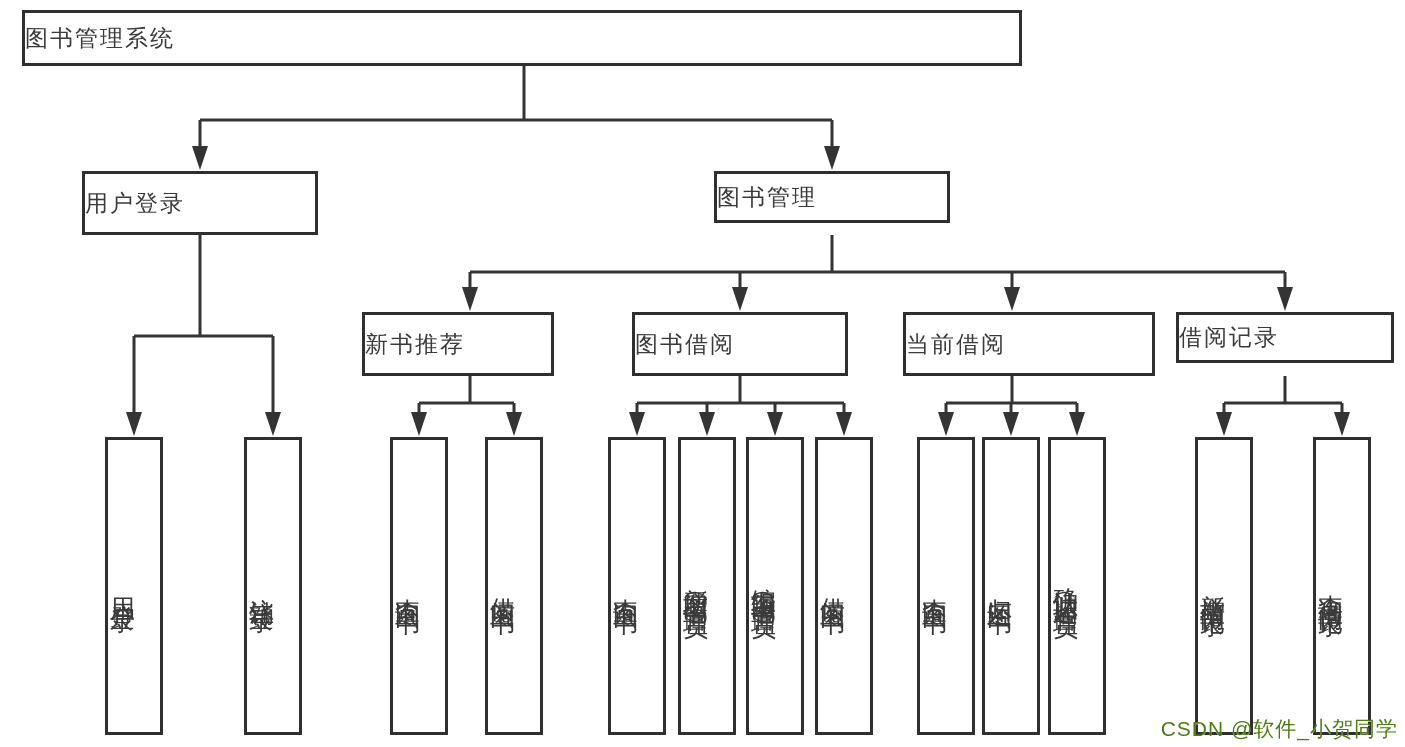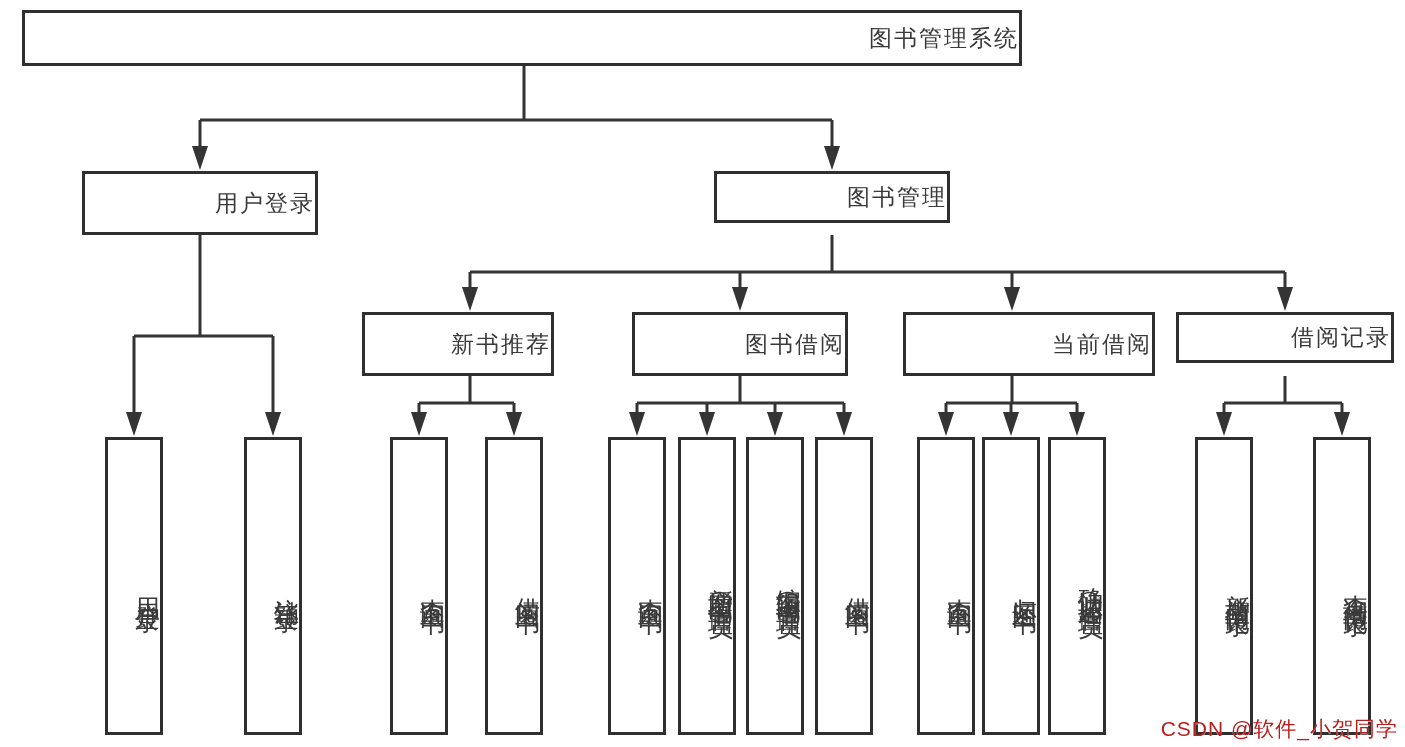--- a/index.html
+++ b/index.html
@@ -3,31 +3,31 @@
 <meta charset="utf-8">
 <style>
   html,body{margin:0;padding:0;background:#ffffff;}
   .canvas{
     position:relative;width:1405px;height:747px;background:#ffffff;overflow:hidden;
     font-family:"Liberation Sans","DejaVu Sans",sans-serif;
   }
   .wires{position:absolute;left:0;top:0;width:1405px;height:747px;}
   .box{
     position:absolute;background:#ffffff;border:3px solid #2f2f2f;box-sizing:border-box;
-    display:flex;align-items:center;justify-content:flex-end;color:#3a3a3a;
+    display:flex;align-items:center;justify-content:flex-start;color:#3a3a3a;font-family:Liberation Mono, monospace;
   }
   .box.h .lbl{font-size:23px;letter-spacing:2px;white-space:nowrap;}
   .box.v{width:58px;height:298px;}
   .box.v .lbl{
     writing-mode:vertical-rl;text-orientation:mixed;
     font-size:25px;line-height:1;letter-spacing:4px;white-space:nowrap;
   }
   .watermark{
     position:absolute;right:7px;top:715px;z-index:5;
-    font-size:21px;letter-spacing:1px;color:#b91c1c;white-space:nowrap;
+    font-size:21px;letter-spacing:1px;color:#4d7c0f;white-space:nowrap;
     text-shadow:0 1px 0 rgba(255,255,255,.6);
   }
 </style>
 </head>
 <body>
 
 <div class="canvas">
 
   <svg class="wires" viewBox="0 0 1405 747" xmlns="http://www.w3.org/2000/svg">
     <g stroke="#343434" stroke-width="3" fill="none">

